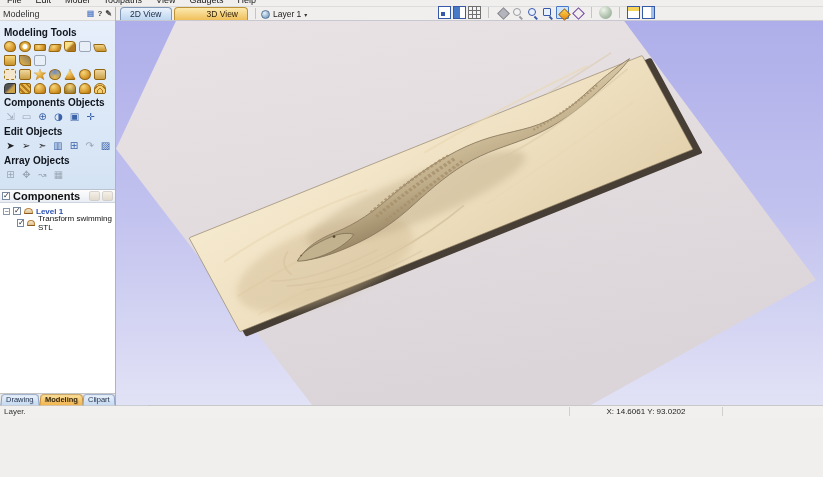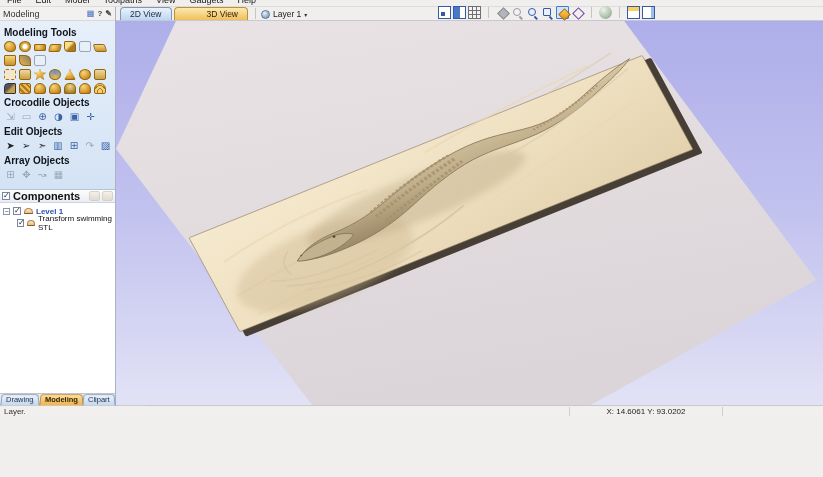--- a/index.html
+++ b/index.html
@@ -203,21 +203,21 @@
         </div>
         <div class="icon-row">
           <span class="gicon v-key"></span>
           <span class="gicon v-patch"></span>
           <span class="gicon v-dome"></span>
           <span class="gicon v-dome"></span>
           <span class="gicon v-lock"></span>
           <span class="gicon v-dome"></span>
           <span class="gicon v-dometex"></span>
         </div>
-        <div class="section-title">Crocodile Objects</div>
+        <div class="section-title">Components Objects</div>
         <div class="icon-row">
           <span class="sicon tone-gray">⇲</span>
           <span class="sicon tone-gray">▭</span>
           <span class="sicon tone-blue">⊕</span>
           <span class="sicon tone-blue">◑</span>
           <span class="sicon tone-blue">▣</span>
           <span class="sicon tone-blue">✛</span>
         </div>
         <div class="section-title">Edit Objects</div>
         <div class="icon-row">

